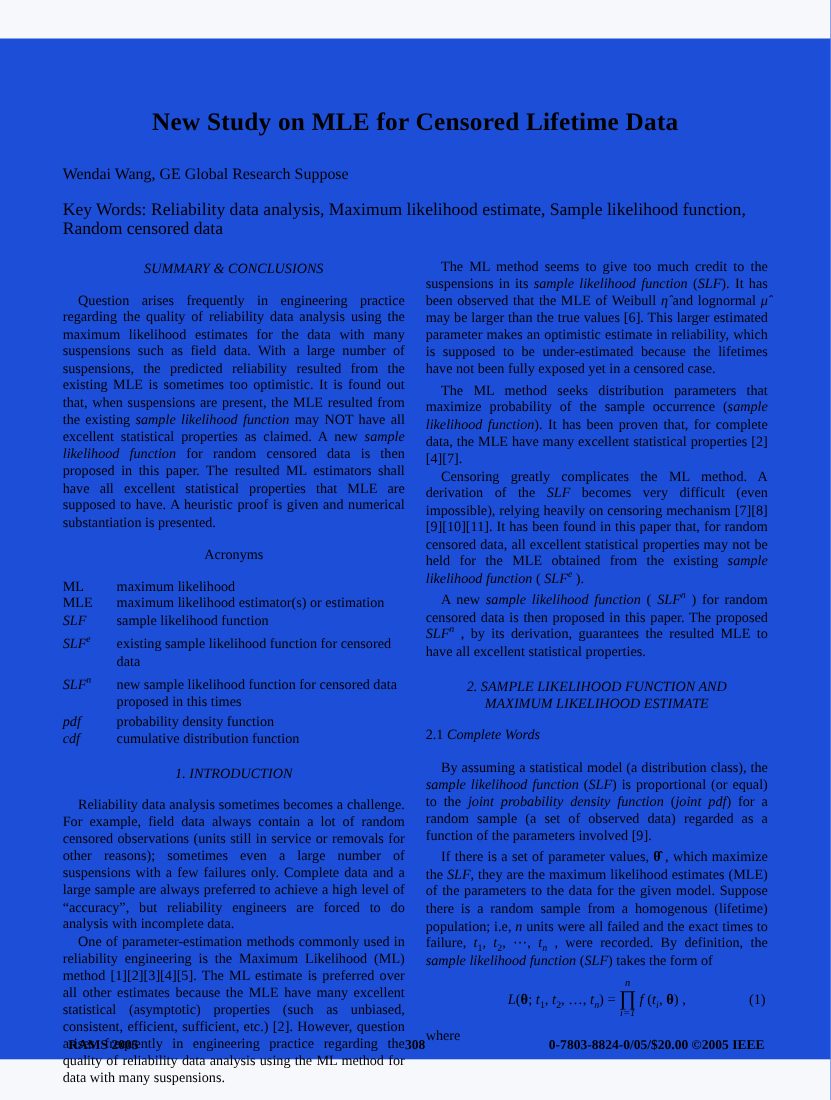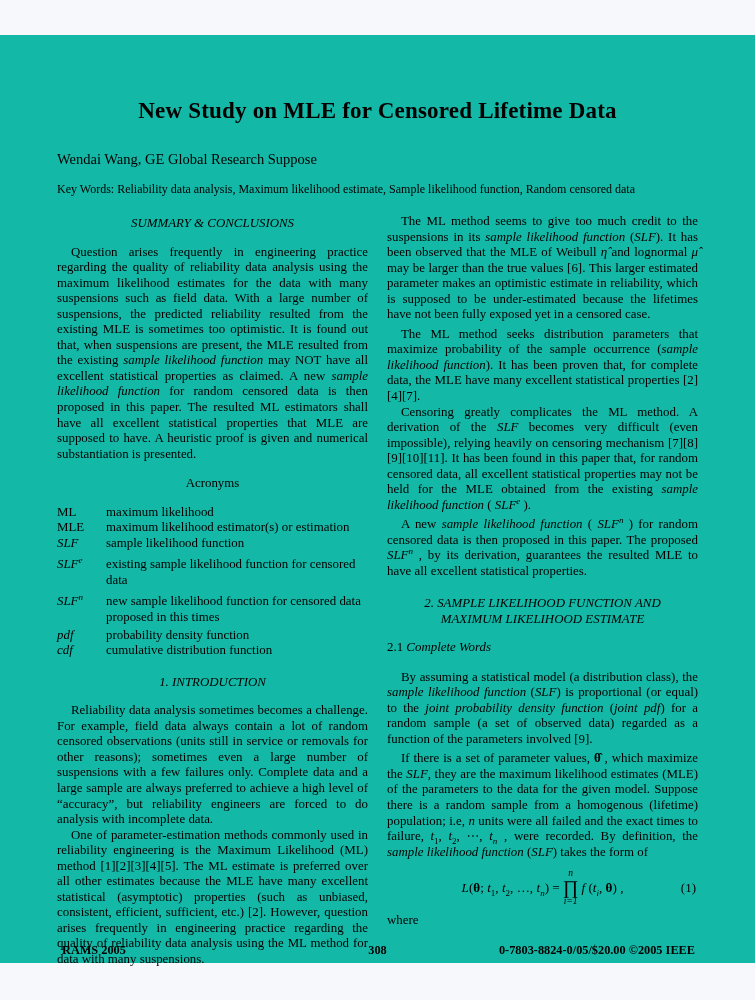--- a/index.html
+++ b/index.html
@@ -7,35 +7,35 @@
     width:755px;height:1000px;
     background:#f7f8fb;
     font-family:"Liberation Serif", serif;
     color:#000;
     position:relative;
     overflow:hidden;
   }
   .paper-page{
     position:absolute;top:35px;left:0;
     width:755px;height:928px;
-    background:#14b8a6;
+    background:#1d4ed8;
   }
   .paper-title{
     margin-top:63px;
     text-align:center;
     font-size:23px;
     letter-spacing:0.2px;
   }
   .author-line{
     margin:27px 57px 0;
     font-size:14.5px;
   }
   .keywords-line{
     margin:14px 57px 0;
-    font-size:12px;
+    font-size:16px;
   }
   .columns{
     display:flex;
     gap:19px;
     padding:0 57px;
     margin-top:17px;
   }
   .col{
     width:311px;
     font-size:12.9px;

